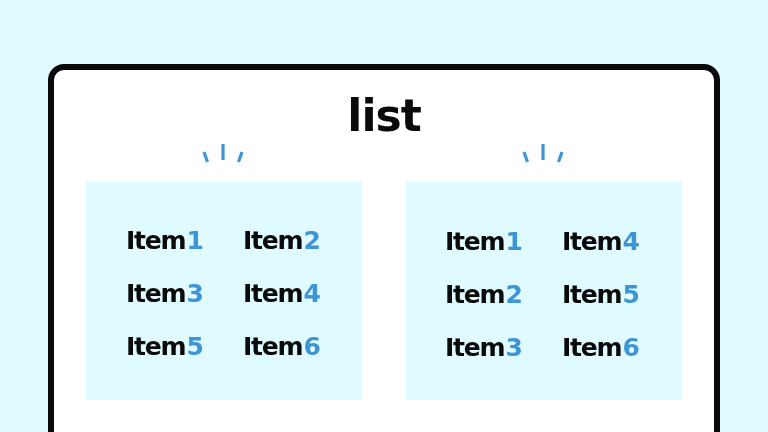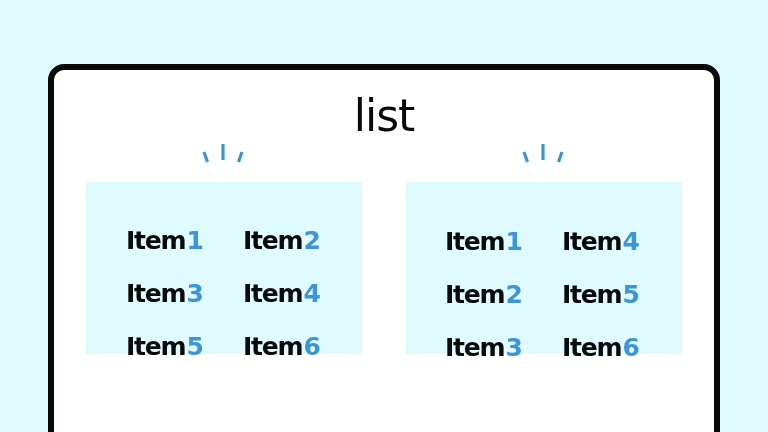--- a/index.html
+++ b/index.html
@@ -25,38 +25,38 @@
     border-radius: 16px;
     background: #ffffff;
   }
   .title {
     position: absolute;
     left: 0;
     right: 0;
     top: 86px;
     text-align: center;
     font-family: "DejaVu Sans", sans-serif;
-    font-weight: normal;
+    font-weight: bold;
     font-size: 44px;
     letter-spacing: -1px;
     color: #0a0a0a;
     line-height: 60px;
   }
   .burst {
     position: absolute;
     top: 142px;
     width: 50px;
     height: 24px;
   }
   .burst svg { display: block; }
   .panel {
     position: absolute;
     top: 182px;
     width: 276px;
-    height: 172px;
+    height: 218px;
     background: #e0fbff;
   }
   .item {
     position: absolute;
     font-family: "DejaVu Sans", sans-serif;
     font-weight: bold;
     font-size: 25px;
     letter-spacing: -1.2px;
     line-height: 30px;
     color: #0a0a0a;

